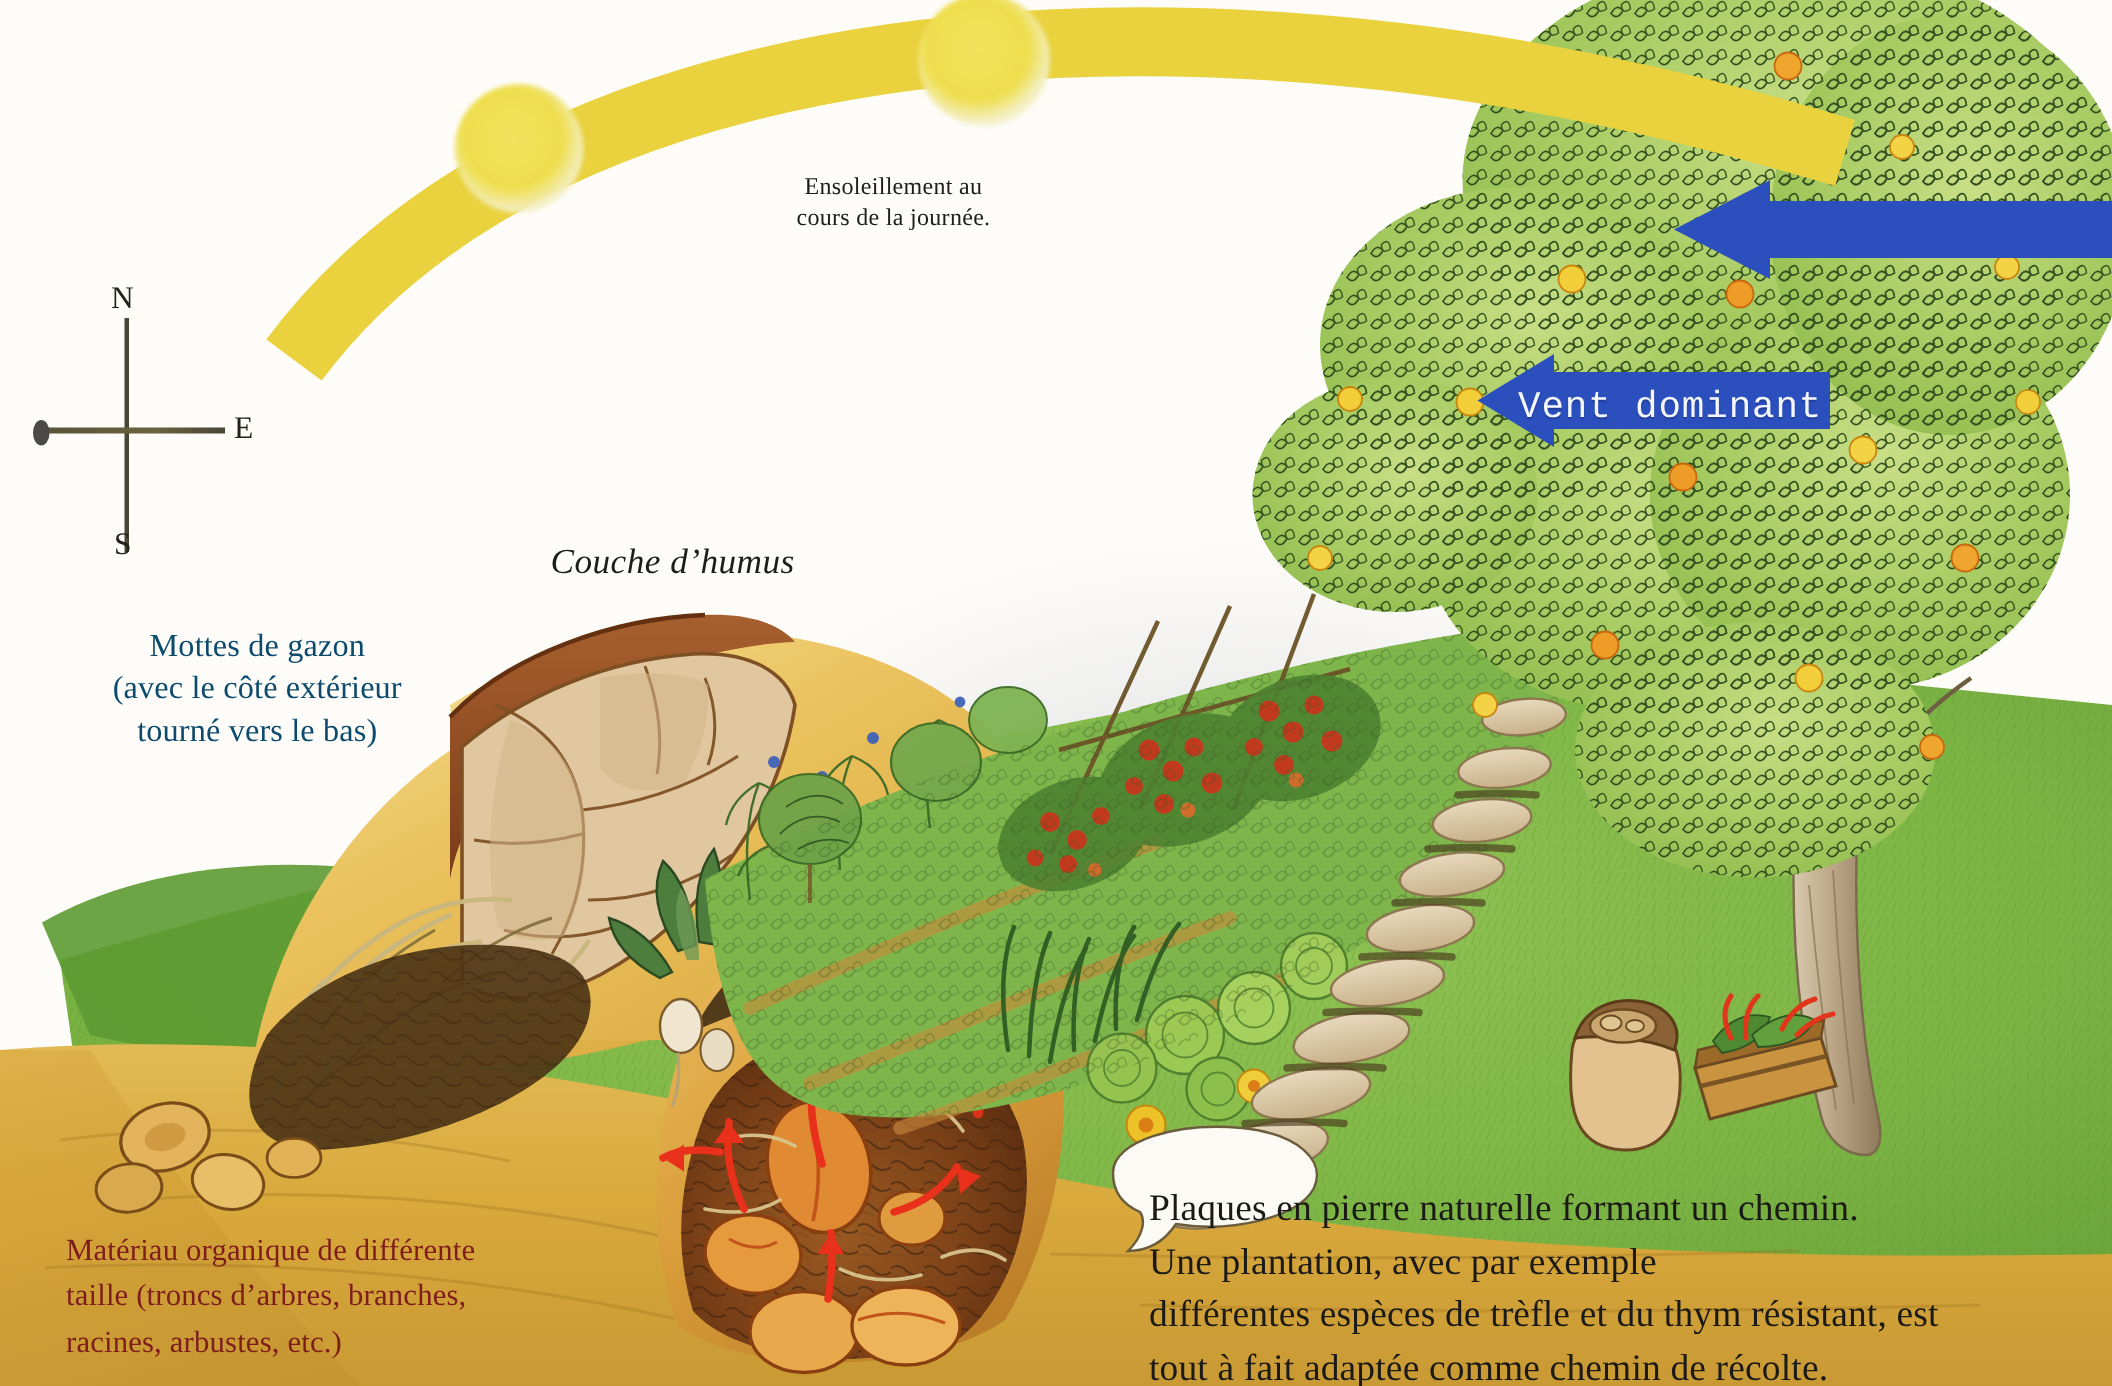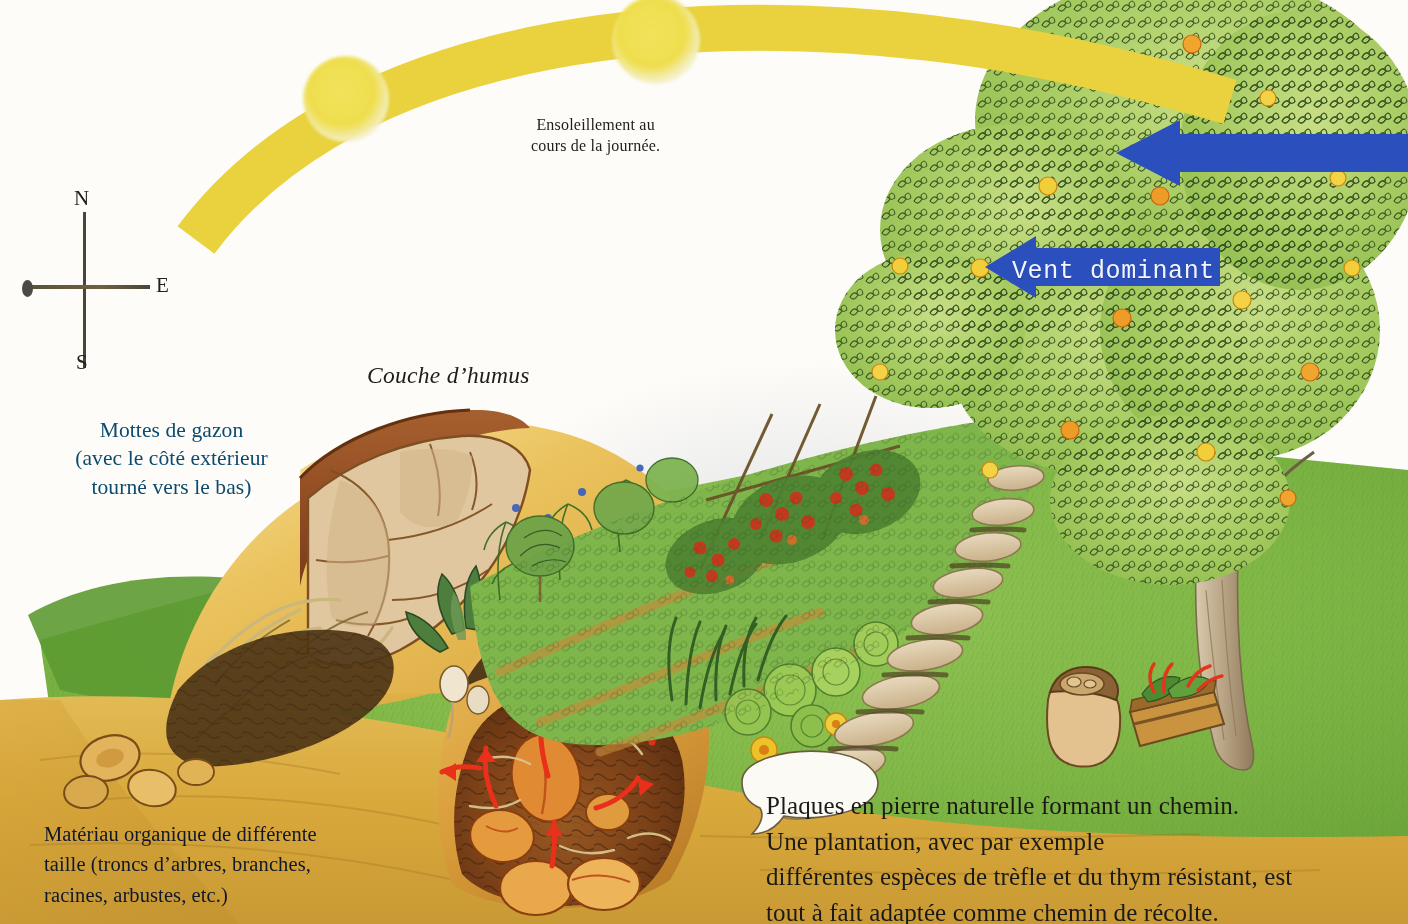--- a/index.html
+++ b/index.html
@@ -47,21 +47,21 @@
     position:absolute; left:1012px; top:243px;
     color:#F3F6FC; font-size:25px; letter-spacing:.6px;
     font-family:Liberation Mono, monospace; text-shadow:0 1px 1px rgba(0,0,40,.25);margin-top:14px;
   }
 
   
   #cap-sun{ left:531px; top:114px; font-size:16px; text-align:center; letter-spacing:.2px; }
   #cap-humus{ left:367px; top:360px; font-size:23.5px; letter-spacing:.3px;font-style:italic; }
   #cap-mottes{ left:34px; top:416px; width:275px; font-size:21.5px; text-align:center;
                font-family:"Liberation Serif",serif; letter-spacing:.1px; color:#0c4a6e; }
-  #cap-materiau{ left:44px; top:819px; width:380px; font-size:20.5px; color:#0f172a;
+  #cap-materiau{ left:44px; top:819px; width:380px; font-size:20.5px; color:#7f1d1d;
                  line-height:1.48; letter-spacing:.1px; }
   #cap-plaques{ left:766px; top:788px; width:640px; font-size:25px; color:#1b1a17;
                 line-height:1.42; letter-spacing:.1px; }
 
   
   .ghost{ position:absolute; right:6px; color:#cfc9bd; font-size:17px; opacity:.5;
           font-family:"Liberation Serif",serif; letter-spacing:1px; }
 </style>
 </head>
 <body>

